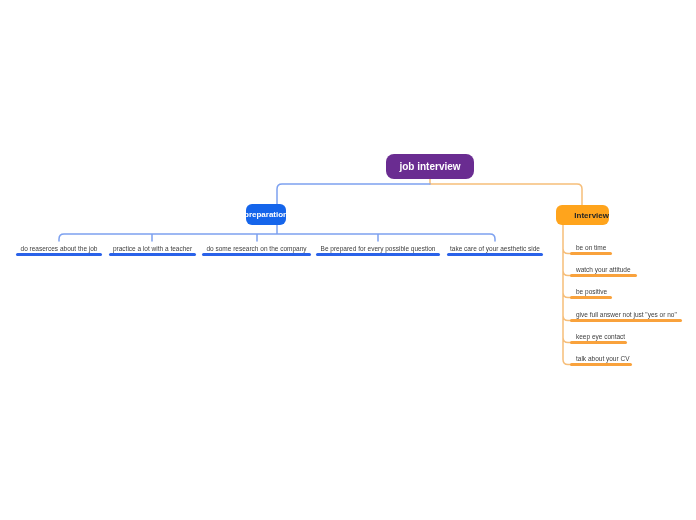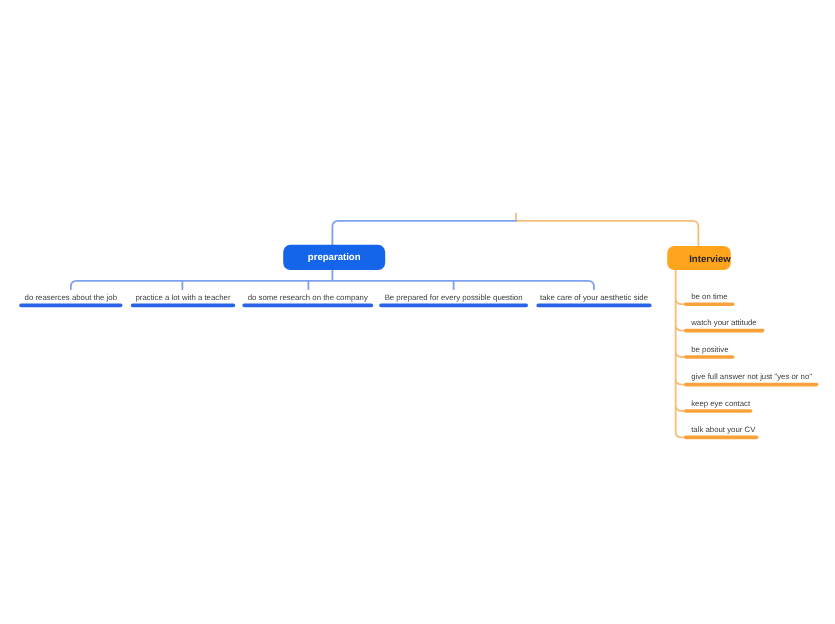--- a/index.html
+++ b/index.html
@@ -28,21 +28,21 @@
     position:absolute;
     display:flex;align-items:center;justify-content:center;
     white-space:nowrap;font-weight:bold;
   }
   .node-root{
     left:386px;top:154px;width:88px;height:25px;
     background:var(--root-bg);color:var(--root-text);
     border-radius:8px;font-size:10px;
   }
   .node-prep{
-    left:236px;top:204px;width:85px;height:21px;
+    left:246px;top:204px;width:40px;height:21px;
     background:var(--prep-bg);color:var(--prep-text);
     border-radius:6px;font-size:8px;
   }
   .node-interview{
     left:556px;top:205px;width:53px;height:20px;
     background:var(--interview-bg);color:var(--interview-text);
     border-radius:6px;font-size:8px;justify-content:flex-end;
   }
 
   .leaf{position:absolute;}
@@ -88,20 +88,23 @@
          M378 234 L378 241"></path>
 
     <path class="orange" d="M563 225 L563 359.5 Q563 364.5 568 364.5 L571 364.5
          M563 248.5 Q563 253.5 568 253.5 L571 253.5
          M563 270.5 Q563 275.5 568 275.5 L571 275.5
          M563 292.5 Q563 297.5 568 297.5 L571 297.5
          M563 315.5 Q563 320.5 568 320.5 L571 320.5
          M563 337.5 Q563 342.5 568 342.5 L571 342.5"></path>
   </svg>
 
+  <div class="node node-root">
+    <span>job interview</span>
+  </div>
 
   <div class="node node-prep">
     <span>preparation</span>
   </div>
   <div class="node node-interview">
     <span>Interview</span>
   </div>
 
   <div class="leaf leaf-left ll-0">
     <span class="leaf-label">do reaserces about the job</span>

